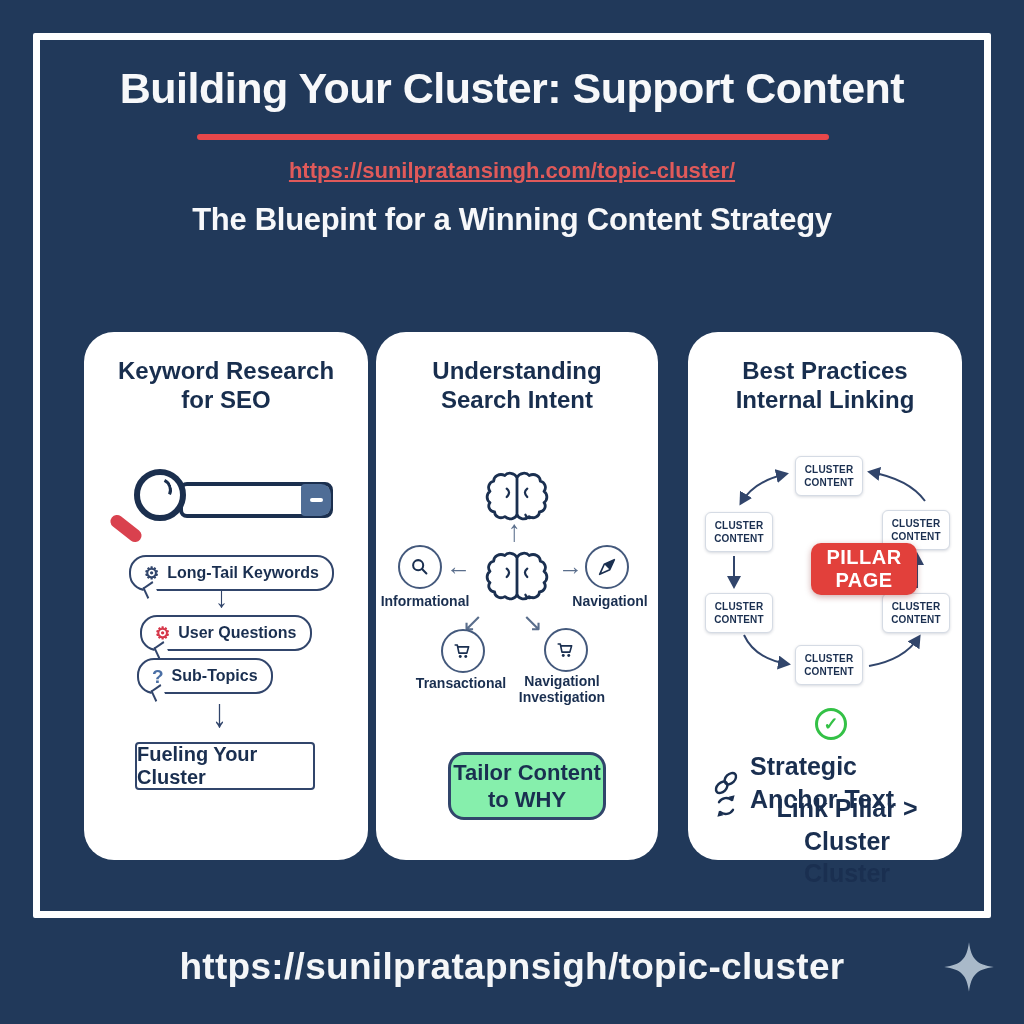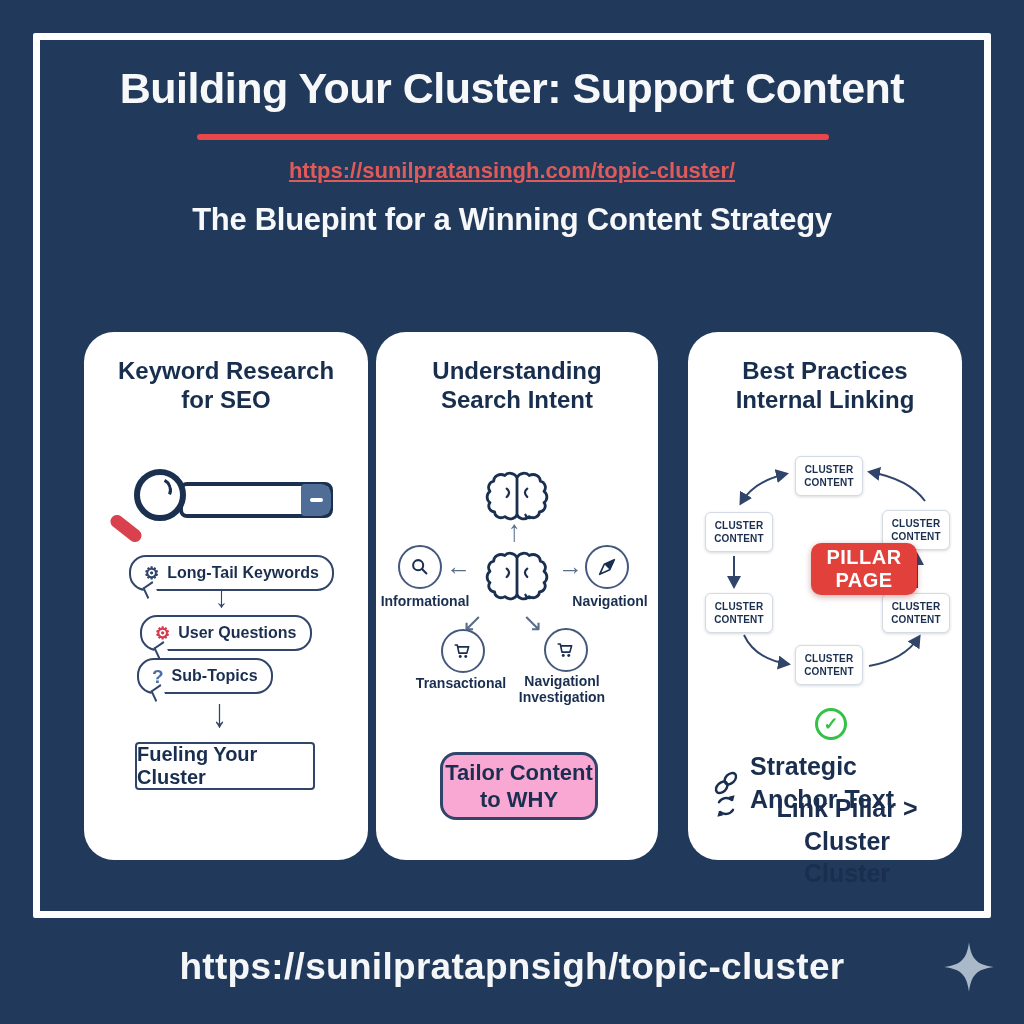--- a/index.html
+++ b/index.html
@@ -117,22 +117,22 @@
   .ic-comm{left:168px;top:296px;}
   .intent-label{
     position:absolute;width:110px;text-align:center;
     font-size:14px;font-weight:600;color:#1a2f50;line-height:1.15;
   }
   .il-info{left:-6px;top:261px;}
   .il-nav{left:179px;top:261px;}
   .il-trans{left:30px;top:343px;}
   .il-comm{left:131px;top:341px;}
   .cta-box{
-    position:absolute;left:64px;top:420px;width:152px;height:62px;
-    border:3px solid #31456b;border-radius:16px;background:#f9a8d4;
+    position:absolute;left:72px;top:420px;width:152px;height:62px;
+    border:3px solid #31456b;border-radius:16px;background:#86efac;
     display:flex;flex-direction:column;align-items:center;justify-content:center;
     font-size:22px;font-weight:bold;color:#1a2f50;line-height:1.25;
   }
   
   .cluster-box{
     position:absolute;width:66px;height:38px;background:#fff;
     border:1.5px solid #d5dbe4;border-radius:6px;
     box-shadow:0 1px 3px rgba(20,40,70,.18);
     display:flex;flex-direction:column;align-items:center;justify-content:center;
     font-size:10px;font-weight:800;color:#1a2f50;line-height:1.3;letter-spacing:.2px;

